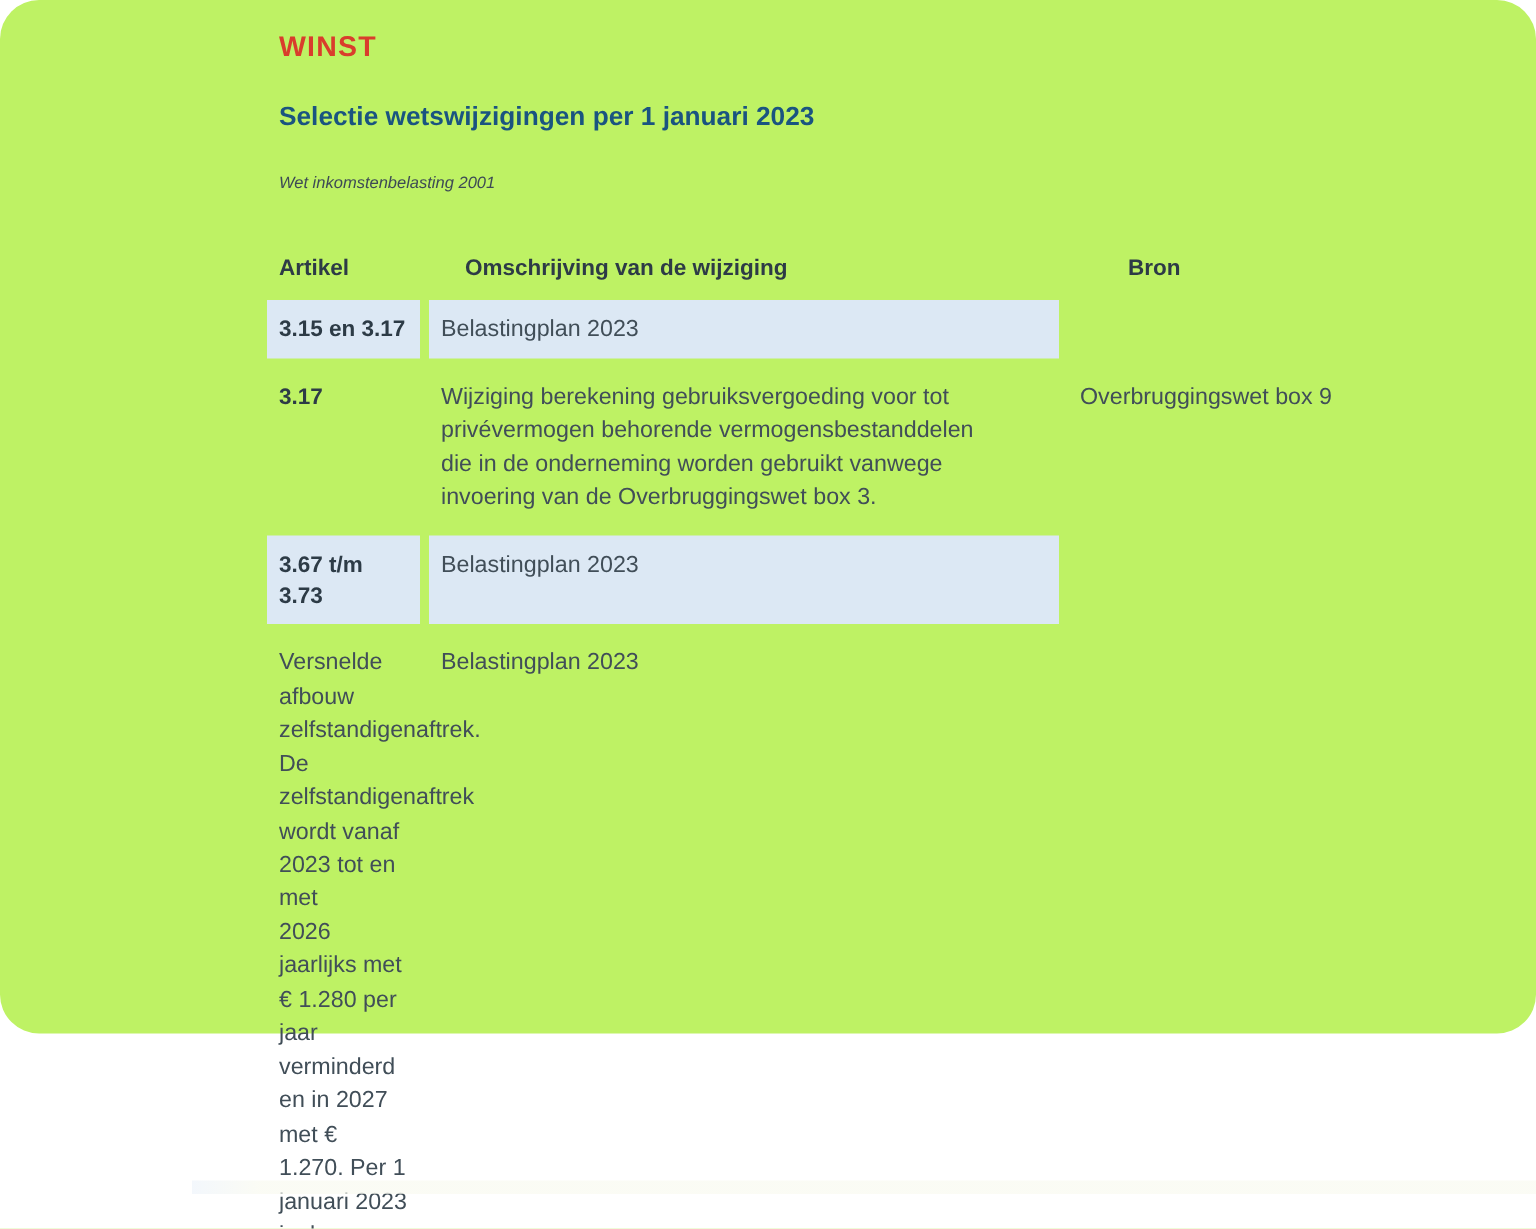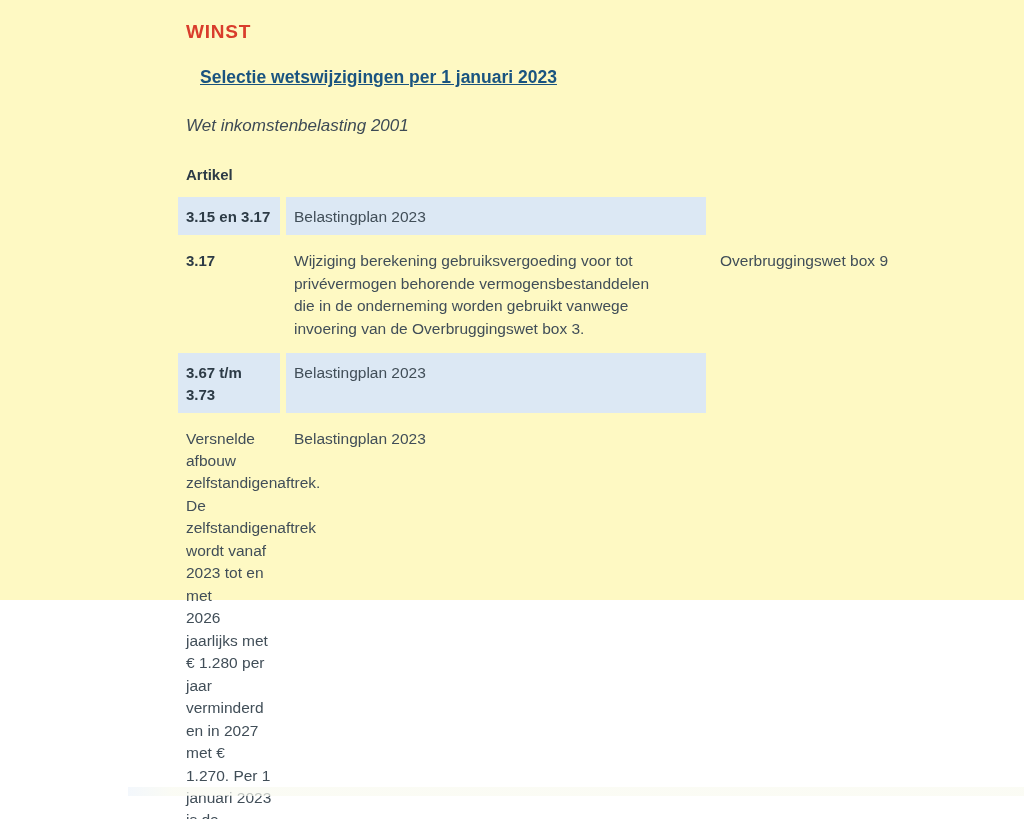--- a/index.html
+++ b/index.html
@@ -2,42 +2,42 @@
 <html><head>
 <meta charset="utf-8">
 <style>
   * { margin: 0; padding: 0; box-sizing: border-box; }
   html, body { background: #ffffff; }
   body {
     width: 1024px; height: 819px;
     font-family: "Liberation Sans", sans-serif;
     overflow: hidden;
   }
-  .page { position: relative; width: 1024px; height: 600px; background: #fef9c3; }
+  .page { position: relative; width: 1024px; height: 689px; background: #bef264; border-radius: 26px; }
   .content {
     position: absolute; left: 178px; top: 0; width: 789px;
     display: flex; flex-direction: column;
   }
   .doc-title {
     margin: 22px 0 0 8px;
     font-size: 19px; font-weight: 700; letter-spacing: 0.8px;
     color: #d93d2c; line-height: 1.05;
   }
   .section-title {
-    margin: 26px 0 0 22px;
+    margin: 26px 0 0 8px;
     font-size: 17.5px; font-weight: 700;
-    color: #1a5480; line-height: 1.05; text-decoration: underline;
+    color: #1a5480; line-height: 1.05;
   }
   .law-name {
     margin: 31px 0 0 8px;
-    font-size: 17px; font-style: italic;
+    font-size: 11px; font-style: italic;
     color: #3d4a55; line-height: 1.05;
   }
   .thead {
-    margin-top: 32px;
+    margin-top: 42px;
     display: grid; grid-template-columns: 102px 420px 255px; column-gap: 22px;
   }
   .thead .hcell {
     padding: 0 8px;
     font-size: 15px; font-weight: 700; color: #2d3b46; line-height: 1.1;
   }
   .tbody { margin-top: 13px; display: flex; flex-direction: column; }
   .trow {
     display: grid; grid-template-columns: 102px 420px 255px; column-gap: 6px;
     margin-bottom: 6px;
@@ -67,20 +67,22 @@
   <div class="content">
 
     <h1 class="doc-title">WINST</h1>
 
     <h2 class="section-title">Selectie wetswijzigingen per 1 januari 2023</h2>
 
     <div class="law-name">Wet inkomstenbelasting 2001</div>
 
     <div class="thead">
       <div class="hcell">Artikel</div>
+      <div class="hcell">Omschrijving van de wijziging</div>
+      <div class="hcell">Bron</div>
     </div>
 
     <div class="tbody">
 
       <div class="trow shaded">
         <div class="cell article">3.15 en 3.17</div>
         <div class="cell source">Belastingplan 2023</div>
       </div>
 
       <div class="trow">

